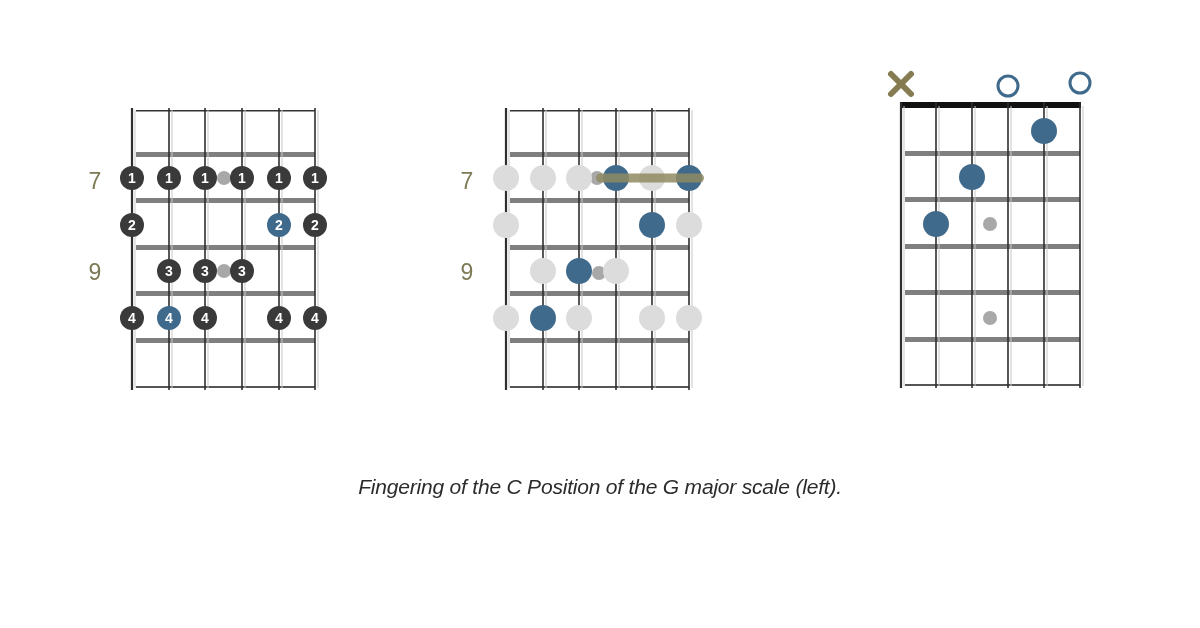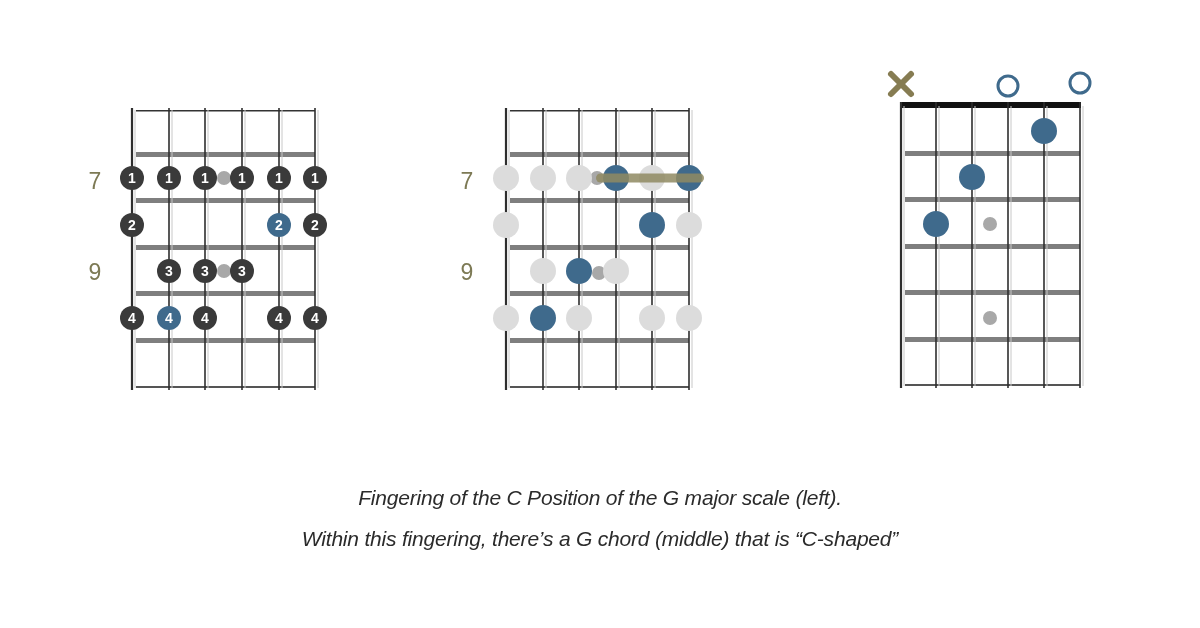--- a/index.html
+++ b/index.html
@@ -5,21 +5,21 @@
   html, body { margin: 0; padding: 0; background: #ffffff; }
   body { width: 1200px; height: 628px; position: relative; overflow: hidden;
          font-family: "Liberation Sans", sans-serif; }
   #stage { position: absolute; left: 0; top: 0; width: 1200px; height: 628px; }
   .caption {
     position: absolute; left: 0; top: 472px; width: 1200px;
     text-align: center; font-style: italic; color: #2b2b2b;
     font-family: "Liberation Sans", sans-serif;
     font-size: 21px; line-height: 30px; letter-spacing: -0.2px;
   }
-  .caption div { white-space: nowrap; margin-top: 11px; }
+  .caption div { white-space: nowrap; }
   .fret-label {
     position: absolute; font-family: "Liberation Sans", sans-serif;
     font-size: 23px; color: #7d7a55; transform: translate(-50%, -50%);
   }
 </style>
 </head>
 <body>
 
 <div id="stage">
   <svg id="diagram-svg" width="1200" height="628" viewBox="0 0 1200 628" style="position:absolute;left:0;top:0;">
@@ -157,14 +157,13 @@
   <div id="labels-layer">
       <span class="fret-label" style="left: 95px; top: 181px; color: rgb(125, 122, 85);">7</span>
       <span class="fret-label" style="left: 95px; top: 272px; color: rgb(125, 122, 85);">9</span>
       <span class="fret-label" style="left: 467px; top: 181px; color: rgb(125, 122, 85);">7</span>
       <span class="fret-label" style="left: 467px; top: 272px; color: rgb(125, 122, 85);">9</span>
     </div>
 </div>
 
 <div class="caption">
   <div>Fingering of the C Position of the G major scale (left).</div>
-  <div>Within this fingering, there’s a G chord (middle) that is “C-shaped”</div>
 </div>
 
 </body></html>

